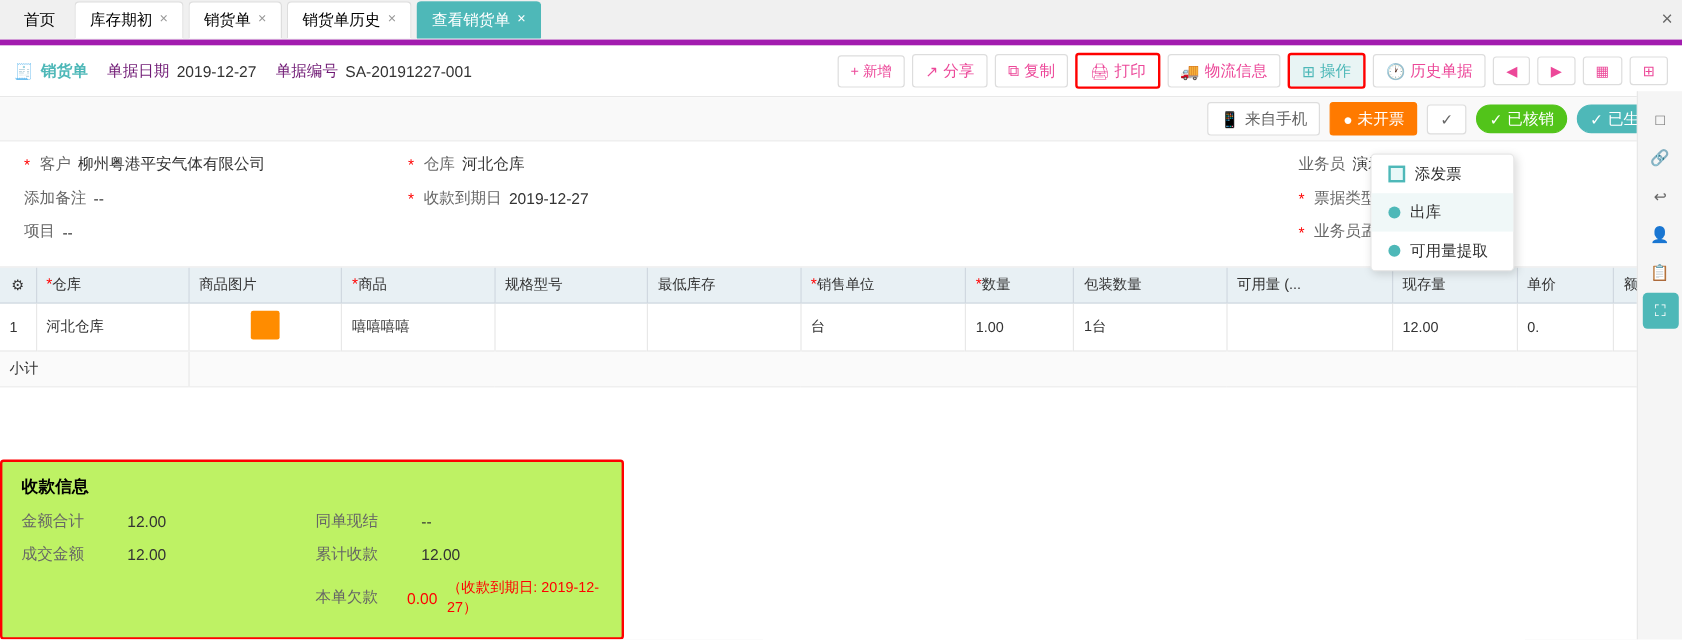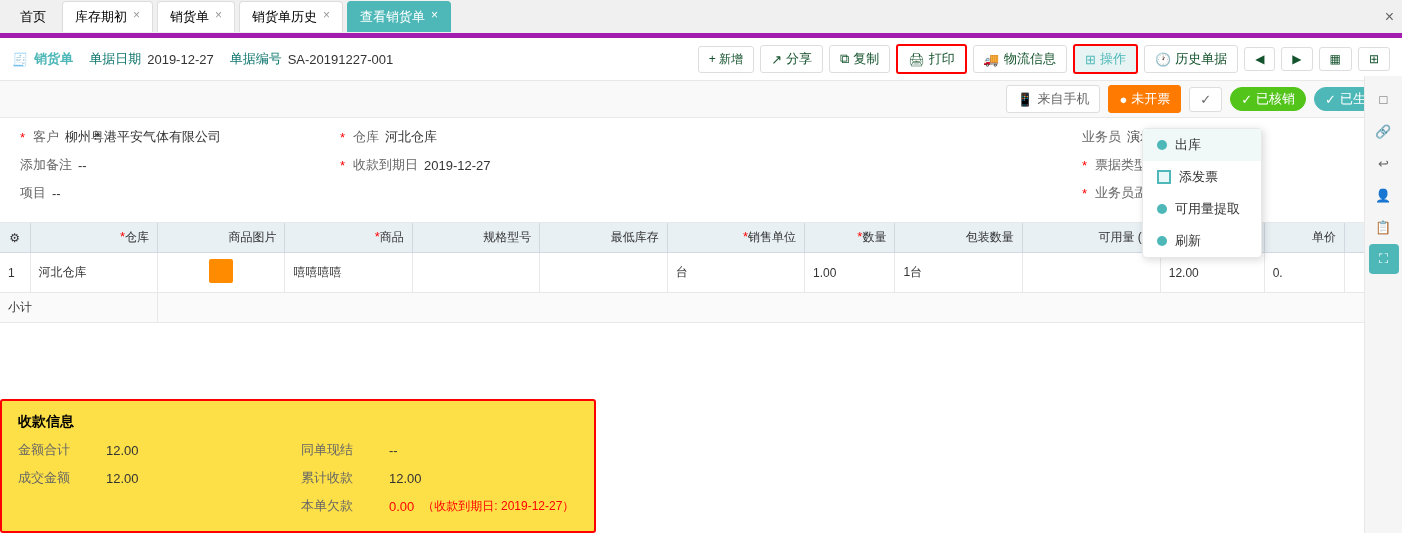--- a/index.html
+++ b/index.html
@@ -27,25 +27,25 @@
     .main-content { background: #fff; height: calc(533px - 38px); overflow: hidden; position: relative; }
 
     
     .doc-header {
       display: flex; align-items: center; padding: 6px 12px; border-bottom: 1px solid #e8e8e8;
       background: #fff; gap: 16px;
     }
     .doc-title { display: flex; align-items: center; gap: 6px; color: #4eb8b8; font-weight: bold; }
     .doc-meta { display: flex; align-items: center; gap: 16px; flex: 1; }
     .doc-meta-item { display: flex; align-items: center; gap: 6px; font-size: 13px; color: #333; }
-    .doc-meta-label { color: #0f766e; }
+    .doc-meta-label { color: #701a75; }
     .toolbar-btn {
       display: flex; align-items: center; gap: 4px; padding: 4px 10px;
       border: 1px solid #ddd; border-radius: 3px; cursor: pointer; background: #fff;
-      font-size: 12px; color: #14532d;
+      font-size: 12px; color: #ec4899;
     }
     .toolbar-btn.active { background: #e8f4f4; border-color: #4eb8b8; color: #4eb8b8; }
 
     
     .status-bar {
       display: flex; align-items: center; justify-content: flex-end; padding: 4px 12px;
       gap: 8px; background: #f9f9f9; border-bottom: 1px solid #e8e8e8;
     }
     .status-btn {
       display: flex; align-items: center; gap: 4px; padding: 4px 10px;
@@ -64,37 +64,37 @@
     .form-label { color: #666; white-space: nowrap; }
     .form-required { color: red; margin-right: 2px; }
     .form-value { color: #333; }
     .form-add-link { color: #ff7a00; cursor: pointer; display: flex; align-items: center; gap: 4px; }
 
     
     .table-container { overflow-x: auto; border-top: 1px solid #e8e8e8; }
     table { width: 100%; border-collapse: collapse; }
     thead tr { background: #e8f0f4; }
     thead th {
-      padding: 6px 8px; text-align: right; border-right: 1px solid #d0d8e0;
+      padding: 6px 8px; text-align: left; border-right: 1px solid #d0d8e0;
       border-bottom: 1px solid #d0d8e0; font-weight: normal; color: #333; white-space: nowrap;
       font-size: 12px;
     }
     thead th .required { color: red; }
     tbody tr { border-bottom: 1px solid #e8e8e8; }
     tbody td {
       padding: 6px 8px; border-right: 1px solid #e8e8e8; color: #333;
       font-size: 12px; white-space: nowrap;
     }
     tbody tr.subtotal { background: #fafafa; }
     .gear-col { width: 30px; text-align: center; }
 
     
     .payment-info {
-      position: absolute; bottom: 0; left: 0; width: 596px;
-      border: 2px solid red; background: #fde047; padding: 12px 16px;
+      position: absolute; bottom: 0; left: 0; width: 520px;
+      border: 2px solid red; background: #bef264; padding: 12px 16px;
       border-radius: 3px;
     }
     .payment-title { font-weight: bold; font-size: 14px; margin-bottom: 10px; }
     .payment-row { display: flex; align-items: center; gap: 8px; margin-bottom: 4px; }
     .payment-label { color: #666; width: 80px; }
     .payment-value { color: #333; }
     .payment-value.red { color: red; }
 
     
     .dropdown-menu {
@@ -306,35 +306,31 @@
         </tr>
         <tr class="subtotal">
           <td colspan="2">小计</td>
           <td colspan="11"></td>
         </tr>
       </tbody>
     </table>
   </div>
 
   <div class="dropdown-menu">
+    <div class="dropdown-item">
+      <span style="display:inline-block;width:14px;height:14px;border:2px solid #4eb8b8;background:#e8f8f8;"></span>
+      <span>添发票</span>
+    </div>
     <div class="dropdown-item" style="background:#f0f8f8;">
       <span class="dropdown-dot teal"></span>
       <span>出库</span>
     </div>
     <div class="dropdown-item">
-      <span style="display:inline-block;width:14px;height:14px;border:2px solid #4eb8b8;background:#e8f8f8;"></span>
-      <span>添发票</span>
-    </div>
-    <div class="dropdown-item">
       <span class="dropdown-dot" style="background:#4eb8b8;width:10px;height:10px;border-radius:50%;display:inline-block;"></span>
       <span>可用量提取</span>
-    </div>
-    <div class="dropdown-item">
-      <span class="dropdown-dot" style="background:#4eb8b8;width:10px;height:10px;border-radius:50%;display:inline-block;"></span>
-      <span>刷新</span>
     </div>
   </div>
 
   <div class="payment-info">
     <div class="payment-title">收款信息</div>
     <div style="display:grid;grid-template-columns:1fr 1fr;gap:6px;">
       <div class="payment-row">
         <span class="payment-label">金额合计</span>
         <span class="payment-value">12.00</span>
       </div>

